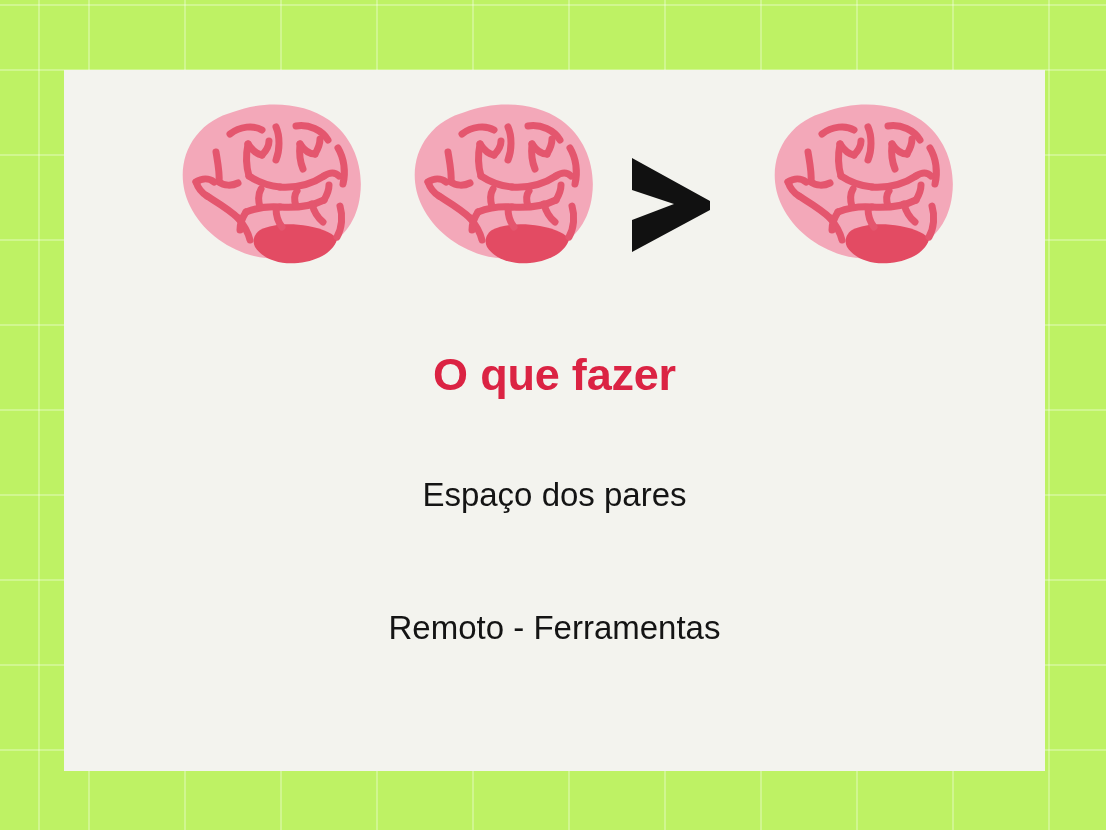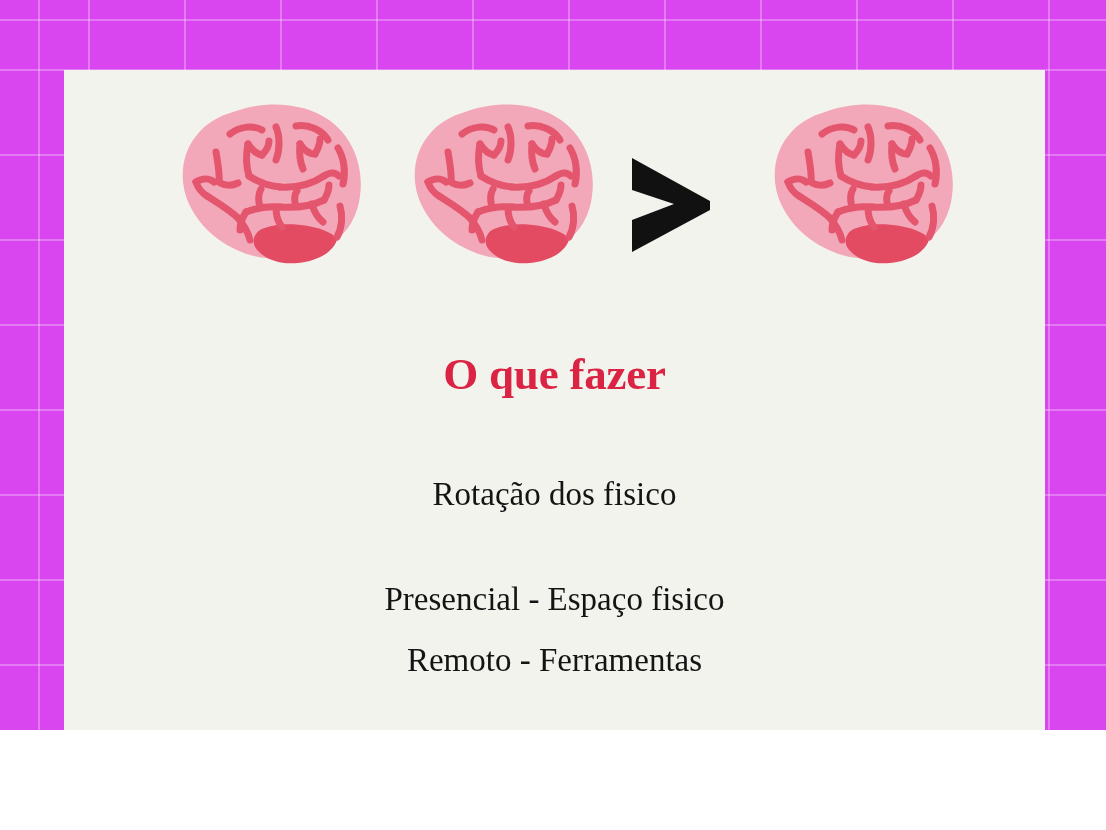--- a/index.html
+++ b/index.html
@@ -10,24 +10,23 @@
     width: 1106px;
     height: 830px;
     overflow: hidden;
     font-family: "Liberation Sans", sans-serif;
   }
 
   
   #slide {
     position: relative;
     width: 1106px;
-    height: 730px;
-    background-color: #d946ef;
+    height: 830px;
+    background-color: #bef264;
     overflow: hidden;
-    font-family: Liberation Serif, serif;
   }
 
   
   #grid-overlay {
     position: absolute;
     inset: 0;
     pointer-events: none;
     background-image:
       repeating-linear-gradient(
         to right,
@@ -250,22 +249,21 @@
             </g>
           </g>
         </svg>
       </div>
 
     </div>
 
     <div id="headline">O que fazer</div>
 
     <div id="body-lines">
-      <div class="body-line">Rotação dos fisico</div>
+      <div class="body-line">Espaço dos pares</div>
       <div class="gap-lg"></div>
       <div class="gap-sm"></div>
-      <div class="body-line">Presencial - Espaço fisico</div>
       <div class="gap-md"></div>
       <div class="body-line">Remoto - Ferramentas</div>
     </div>
 
   </div>
 </div>
 
 </body></html>

